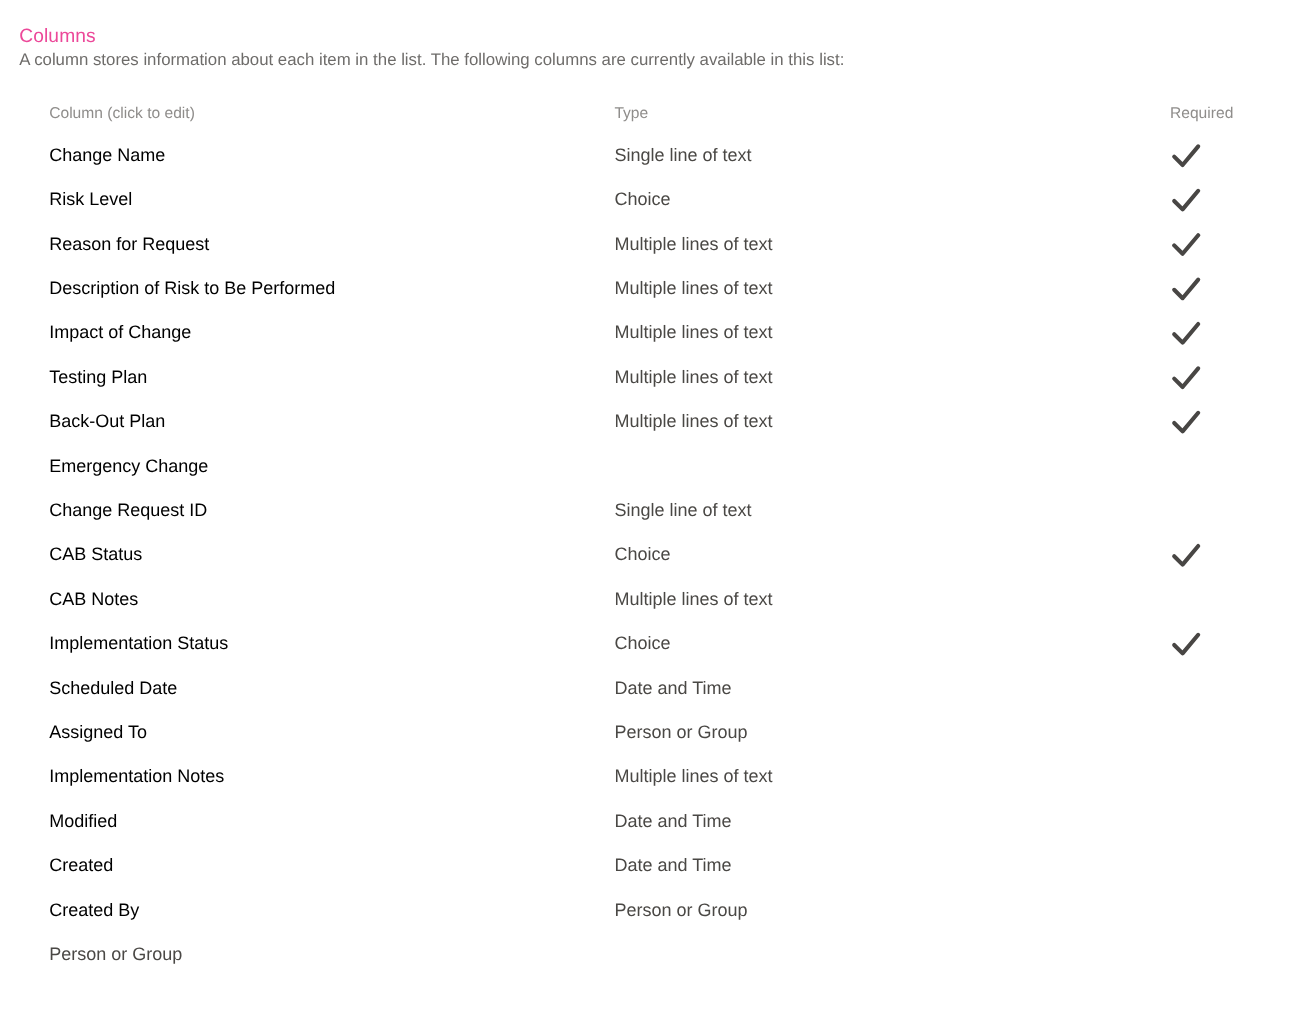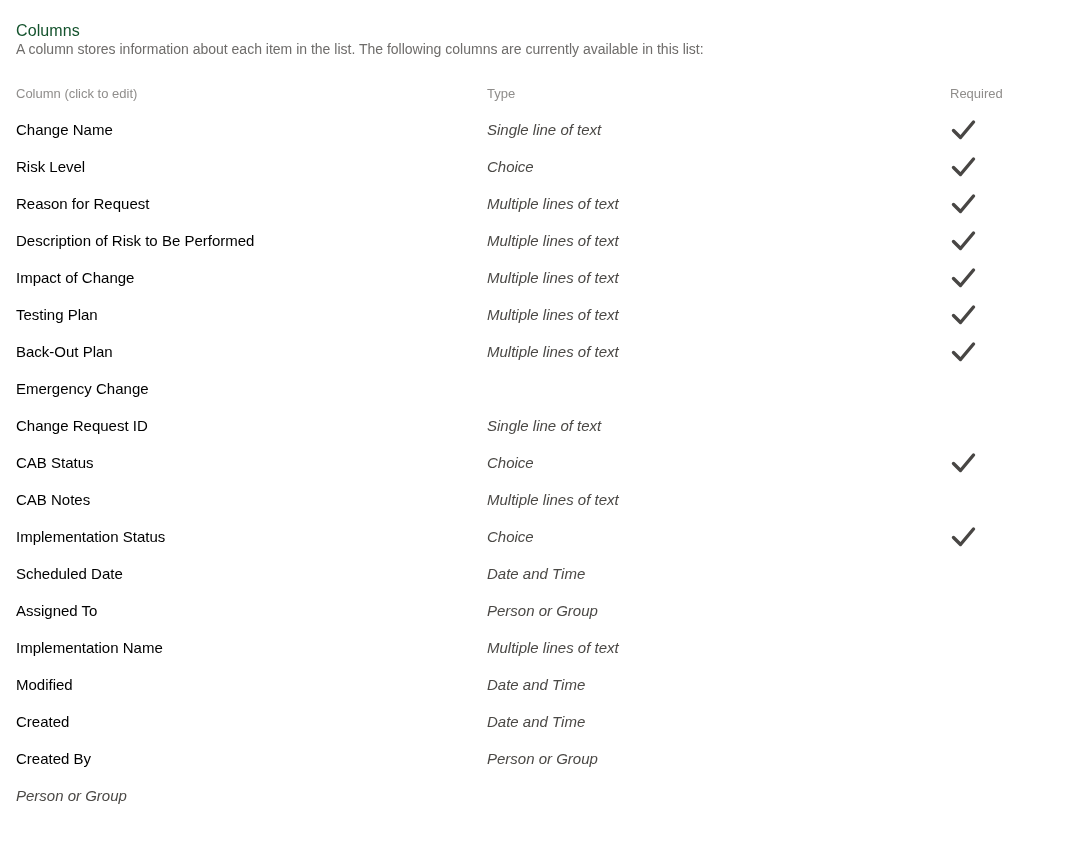--- a/index.html
+++ b/index.html
@@ -8,31 +8,31 @@
     width: 1084px;
     height: 844px;
     font-family: "Liberation Sans", "DejaVu Sans", sans-serif;
     overflow: hidden;
   }
   .page { padding: 21px 16px 0 16px; }
 
   .page-title {
     font-size: 16px;
     font-weight: 400;
-    color: #14532d;
+    color: #ec4899;
     line-height: 19px;
     letter-spacing: 0.1px;
   }
   .page-description {
     font-size: 14px;
     color: #6e6c6a;
     line-height: 19px;
   }
 
-  .grid { margin-top: 25px; }
+  .grid { margin-top: 25px; margin-left: 25px; }
   .grid-header, .grid-row {
     display: grid;
     grid-template-columns: 471px 463px 1fr;
     align-items: center;
   }
   .grid-header {
     height: 18px;
     font-size: 13px;
     color: #8f8d8b;
   }
@@ -43,21 +43,20 @@
     font-size: 15px;
     color: #000000;
     text-decoration: none;
     cursor: pointer;
     white-space: nowrap;
   }
   .col-type {
     font-size: 15px;
     color: #4a4845;
     white-space: nowrap;
-    font-style: italic;
   }
   .col-required { display: flex; align-items: center; }
   .check { display: block; }
 </style>
 </head>
 <body>
 
 <div class="page">
 
   <div class="page-title">Columns</div>
@@ -180,21 +179,21 @@
     </span>
   </div>
         <div class="grid-row">
     <a class="col-name" href="#">Assigned To</a>
     <span class="col-type">Person or Group</span>
     <span class="col-required">
       
     </span>
   </div>
         <div class="grid-row">
-    <a class="col-name" href="#">Implementation Name</a>
+    <a class="col-name" href="#">Implementation Notes</a>
     <span class="col-type">Multiple lines of text</span>
     <span class="col-required">
       
     </span>
   </div>
         <div class="grid-row">
     <a class="col-name" href="#">Modified</a>
     <span class="col-type">Date and Time</span>
     <span class="col-required">
       

